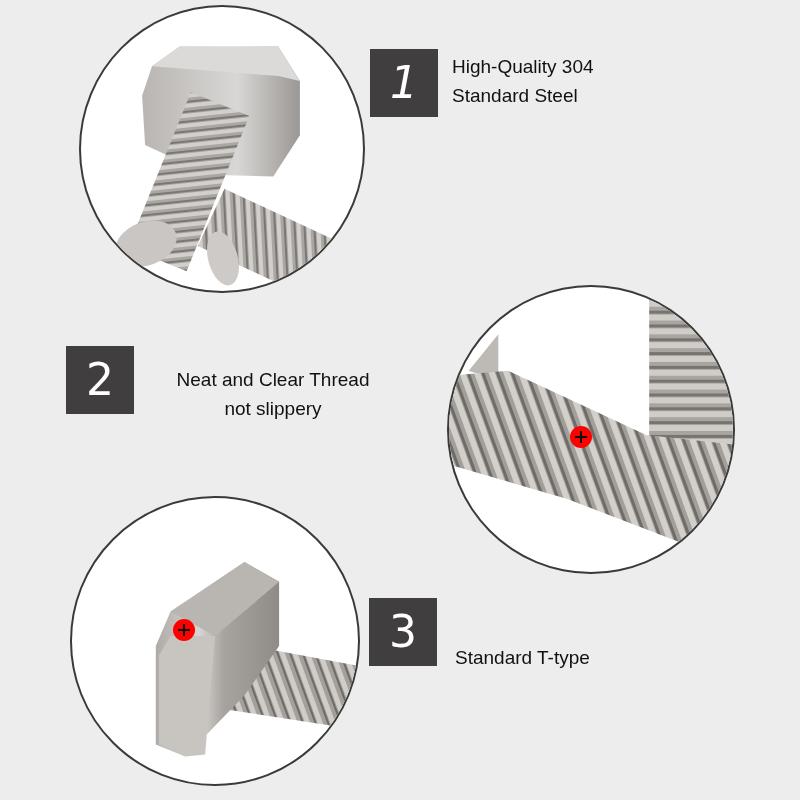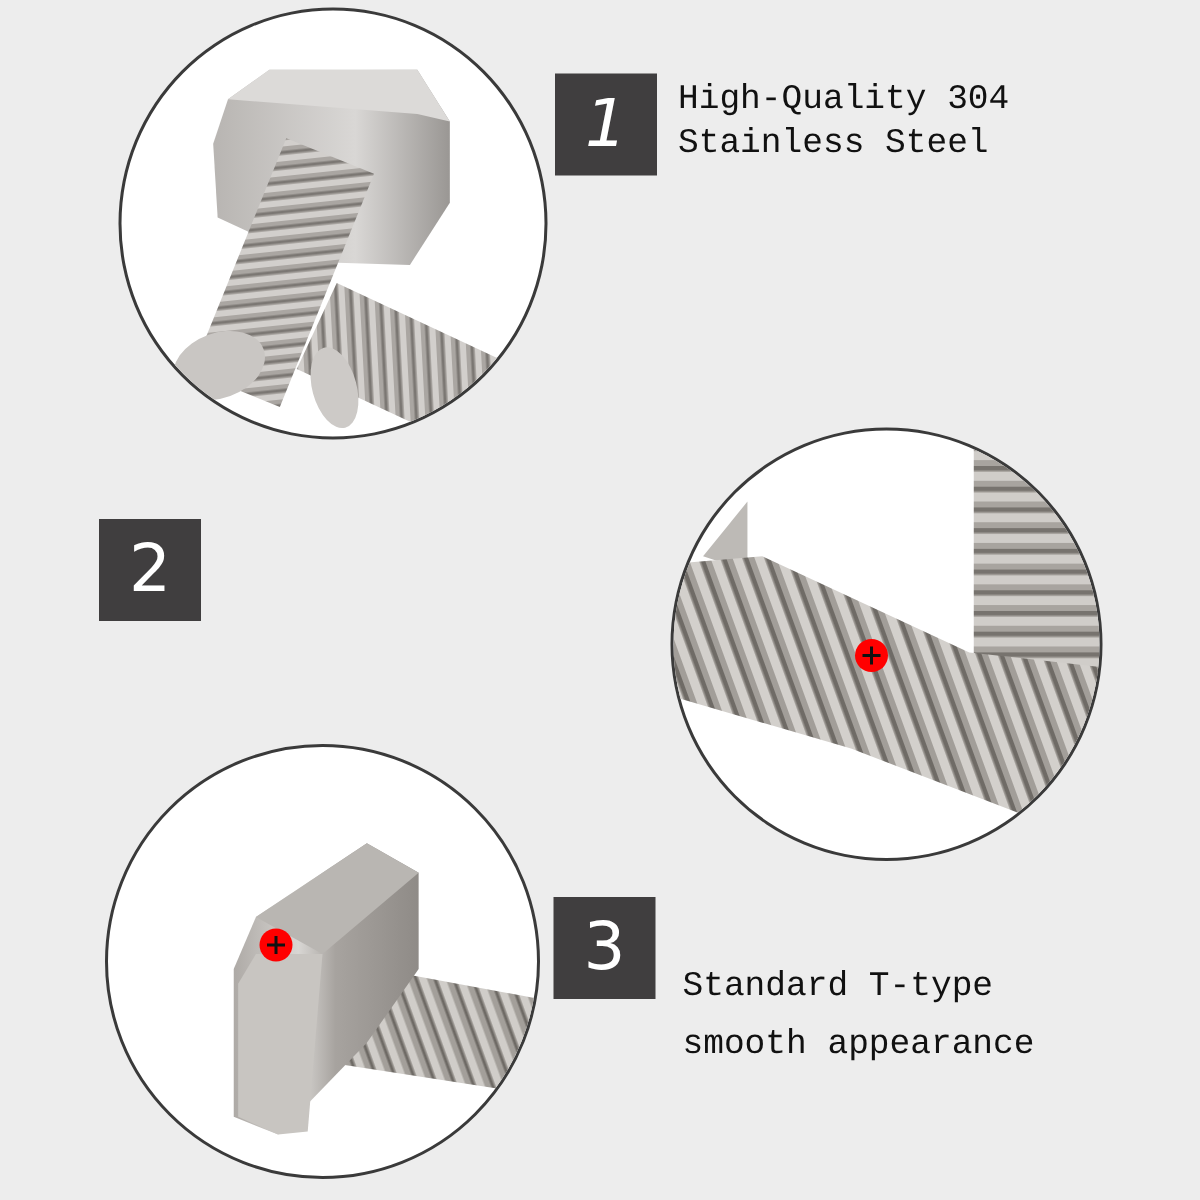--- a/index.html
+++ b/index.html
@@ -32,22 +32,22 @@
       font-family: "DejaVu Sans", "Liberation Sans", sans-serif;
       font-size: 44px;
       line-height: 1;
     }
     .num-box.italic { font-style: italic; }
 
     
     .caption {
       position: absolute;
       color: #111111;
-      font-family: Liberation Mono, monospace;
-      font-size: 23px;
+      font-family: Liberation Sans, sans-serif;
+      font-size: 19px;
       white-space: nowrap;
     }
     .caption .line { display: block; }
 
     
     .marker {
       position: absolute;
       width: 22px; height: 22px;
       border-radius: 50%;
       background: #ff0000;
@@ -94,24 +94,28 @@
       <g transform="rotate(-65 200 245)">
         <rect x="168" y="170" width="64" height="180" fill="url(#threadA)"></rect>
       </g>
       <ellipse cx="144" cy="255" rx="15" ry="28" fill="#cdcac7" transform="rotate(-15 144 255)"></ellipse>
     </svg>
   </div>
 
   <div class="num-box italic" style="left:370px; top:49px;">1</div>
   <div class="caption" style="left:452px; top:52px; line-height:29px;">
     <span class="line">High-Quality 304</span>
-    <span class="line">Stainless Steel</span>
+    <span class="line">Standard Steel</span>
   </div>
 
   <div class="num-box" style="left:66px; top:346px;">2</div>
+  <div class="caption" style="left:139px; top:365px; line-height:29px; text-align:center; width:268px;">
+    <span class="line">Neat and Clear Thread</span>
+    <span class="line">not slippery</span>
+  </div>
 
   <div class="circle" style="left:447px; top:285px; width:288px; height:289px;">
     <svg viewBox="0 0 288 289">
       <defs>
         <pattern id="threadB" width="14" height="14" patternUnits="userSpaceOnUse" patternTransform="rotate(70)">
           <rect width="14" height="14" fill="#a29e99"></rect>
           <rect width="14" height="6" fill="#d3d0cc"></rect>
           <rect y="10" width="14" height="3" fill="#6f6b66"></rect>
         </pattern>
         <pattern id="threadC" width="14" height="14" patternUnits="userSpaceOnUse">
@@ -151,16 +155,15 @@
       <path d="M100 115 L175 65 L210 85 L210 150 L175 200 L115 262 L85 250 L85 150 Z" fill="url(#headC)"></path>
       <path d="M100 115 L175 65 L210 85 L145 140 Z" fill="#b9b6b2"></path>
       <path d="M100 140 L145 140 L135 260 L115 262 L88 250 L88 160 Z" fill="#c8c5c1"></path>
     </svg>
   </div>
   <div class="marker" style="left:173px; top:619px;"></div>
 
   <div class="num-box" style="left:369px; top:598px;">3</div>
   <div class="caption" style="left:455px; top:638px; line-height:39px;">
     <span class="line">Standard T-type</span>
-    <span class="line">smooth appearance</span>
   </div>
 
 </div>
 
 </body></html>

